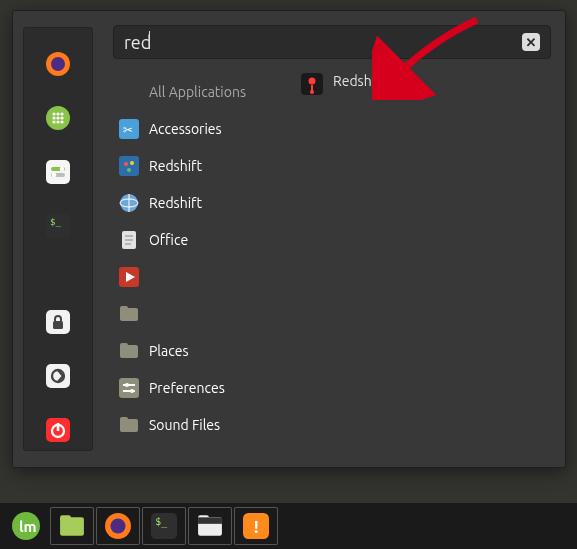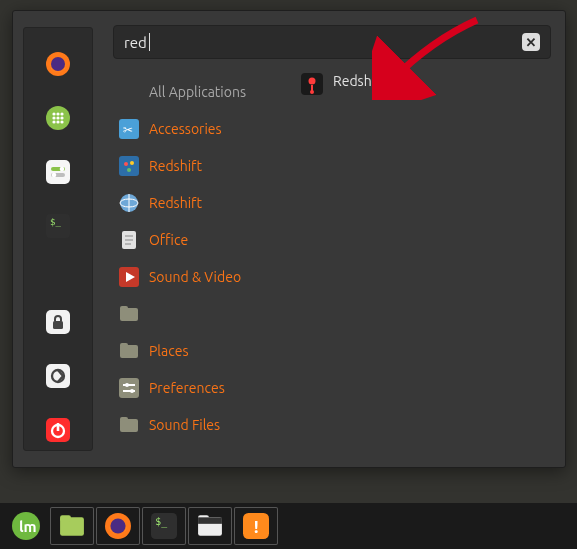--- a/index.html
+++ b/index.html
@@ -71,21 +71,21 @@
     align-items: center;
     padding: 0 10px;
     margin-bottom: 14px;
   }
   .search input {
     flex: 1;
     background: transparent;
     border: none;
     outline: none;
     color: #e6e6e6;
-    font-size: 15px;
+    font-size: 18px;
     font-family: inherit;
   }
   .search .clear {
     width: 18px; height: 18px;
     background: #ddd;
     color: #2b2b2b;
     border-radius: 4px;
     font-size: 13px;
     line-height: 18px;
     text-align: center;
@@ -105,21 +105,21 @@
     width: 170px;
     display: flex;
     flex-direction: column;
   }
   .cat {
     height: 37px;
     display: flex;
     align-items: center;
     padding-left: 6px;
     gap: 10px;
-    color: #f97316;
+    color: #ffffff;
     cursor: pointer;
     border-radius: 2px;
   }
   .cat.first { color: #a8a8a8; }
   .cat .ic {
     width: 20px; height: 20px;
     display: flex; align-items: center; justify-content: center;
     font-size: 15px;
   }
 
@@ -377,21 +377,20 @@
               </svg>
             </span>
           <span>Office</span>
           </div>
         <div class="cat">
           <span class="ic">
               <svg viewBox="0 0 20 20" width="20" height="20">
                 <use href="#g-play"></use>
               </svg>
             </span>
-          <span>Sound &amp; Video</span>
           </div>
         <div class="cat">
           <span class="ic">
               <svg viewBox="0 0 20 20" width="20" height="20">
                 <use href="#g-folder"></use>
               </svg>
             </span>
           </div>
         <div class="cat">
           <span class="ic">

